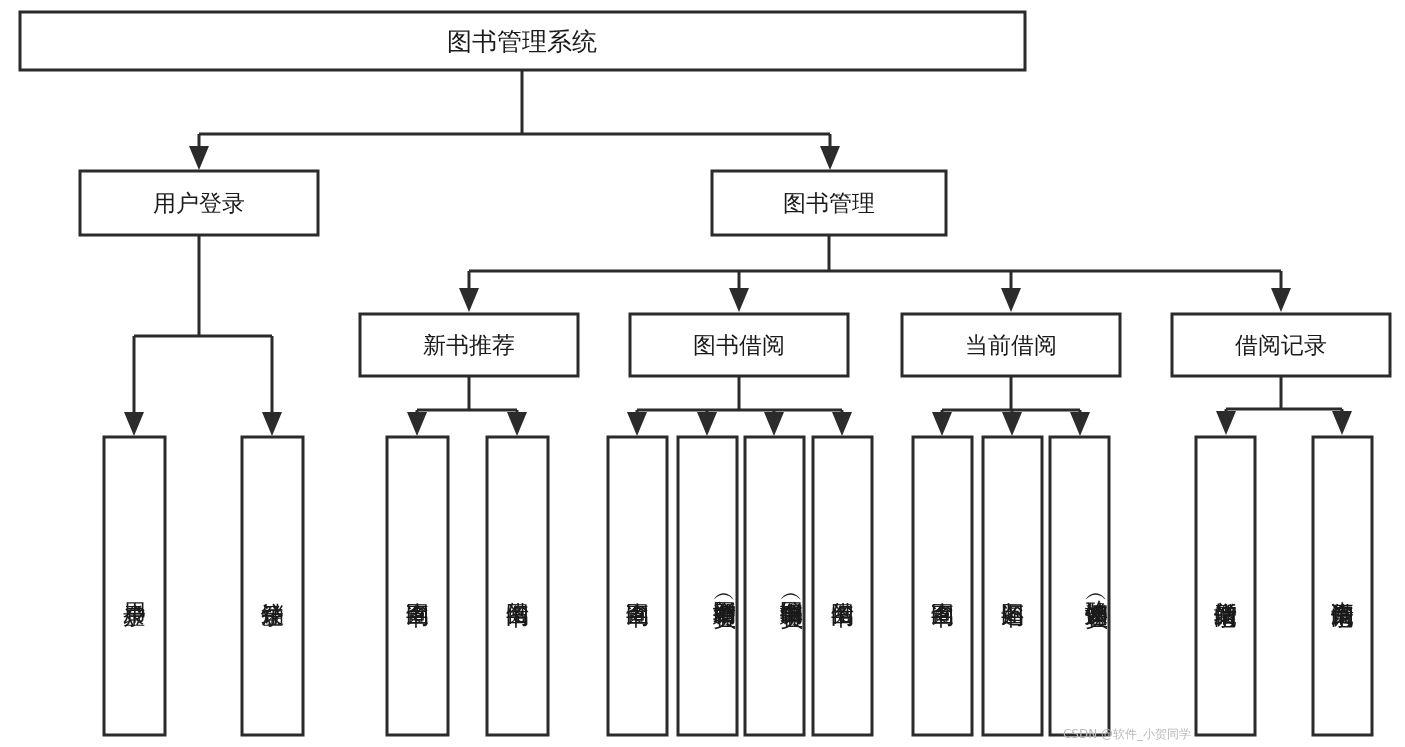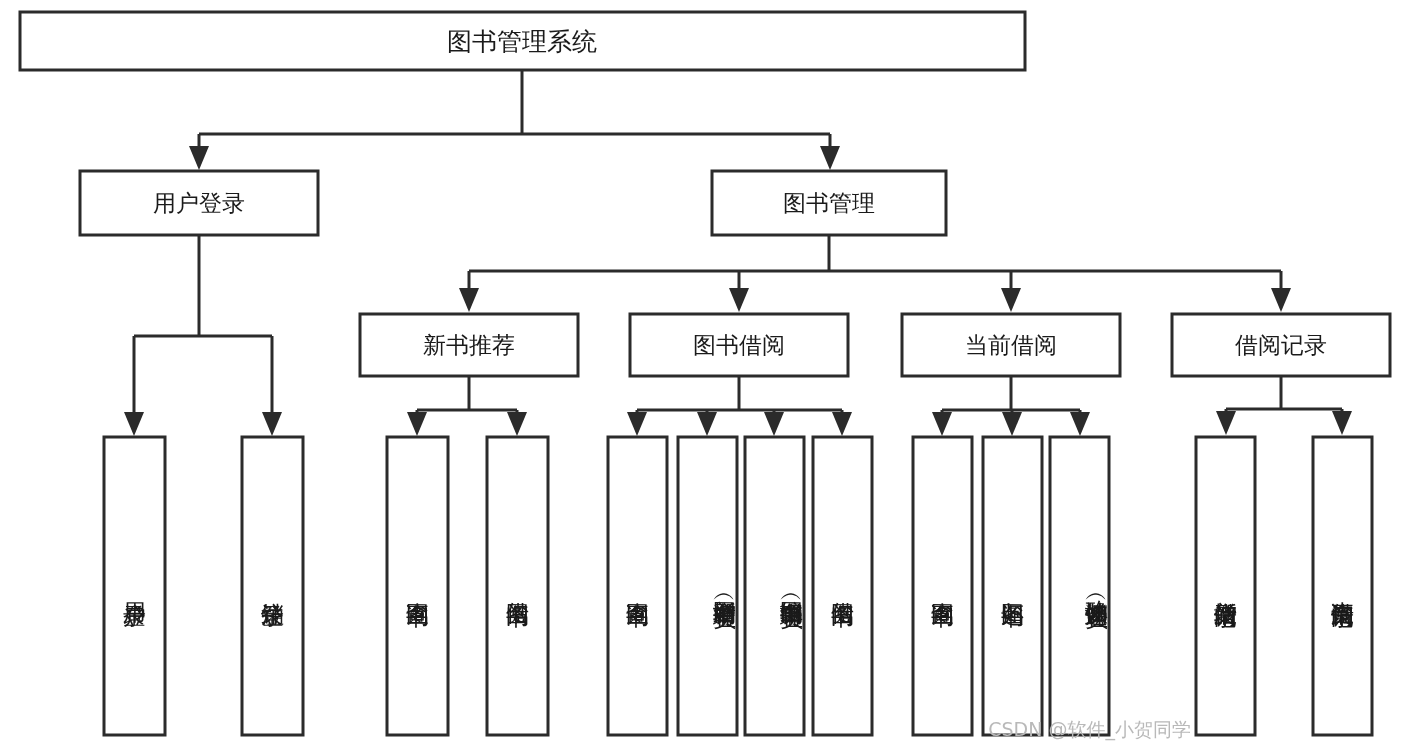--- a/index.html
+++ b/index.html
@@ -64,21 +64,21 @@
     text-orientation: upright;
     white-space: nowrap;
     letter-spacing: 1px;
     pointer-events: none;
   }
   .watermark {
     position: absolute;
     right: 8px;
     bottom: 4px;
     font-family: "DejaVu Sans", "Liberation Sans", sans-serif;
-    font-size: 19px;
+    font-size: 12px;
     color: #b9b9b9;
     white-space: nowrap;
   }
 </style>
 </head>
 <body>
 
 <div id="diagram-root">
 
   <svg id="flow-svg" viewBox="0 0 1405 747">

